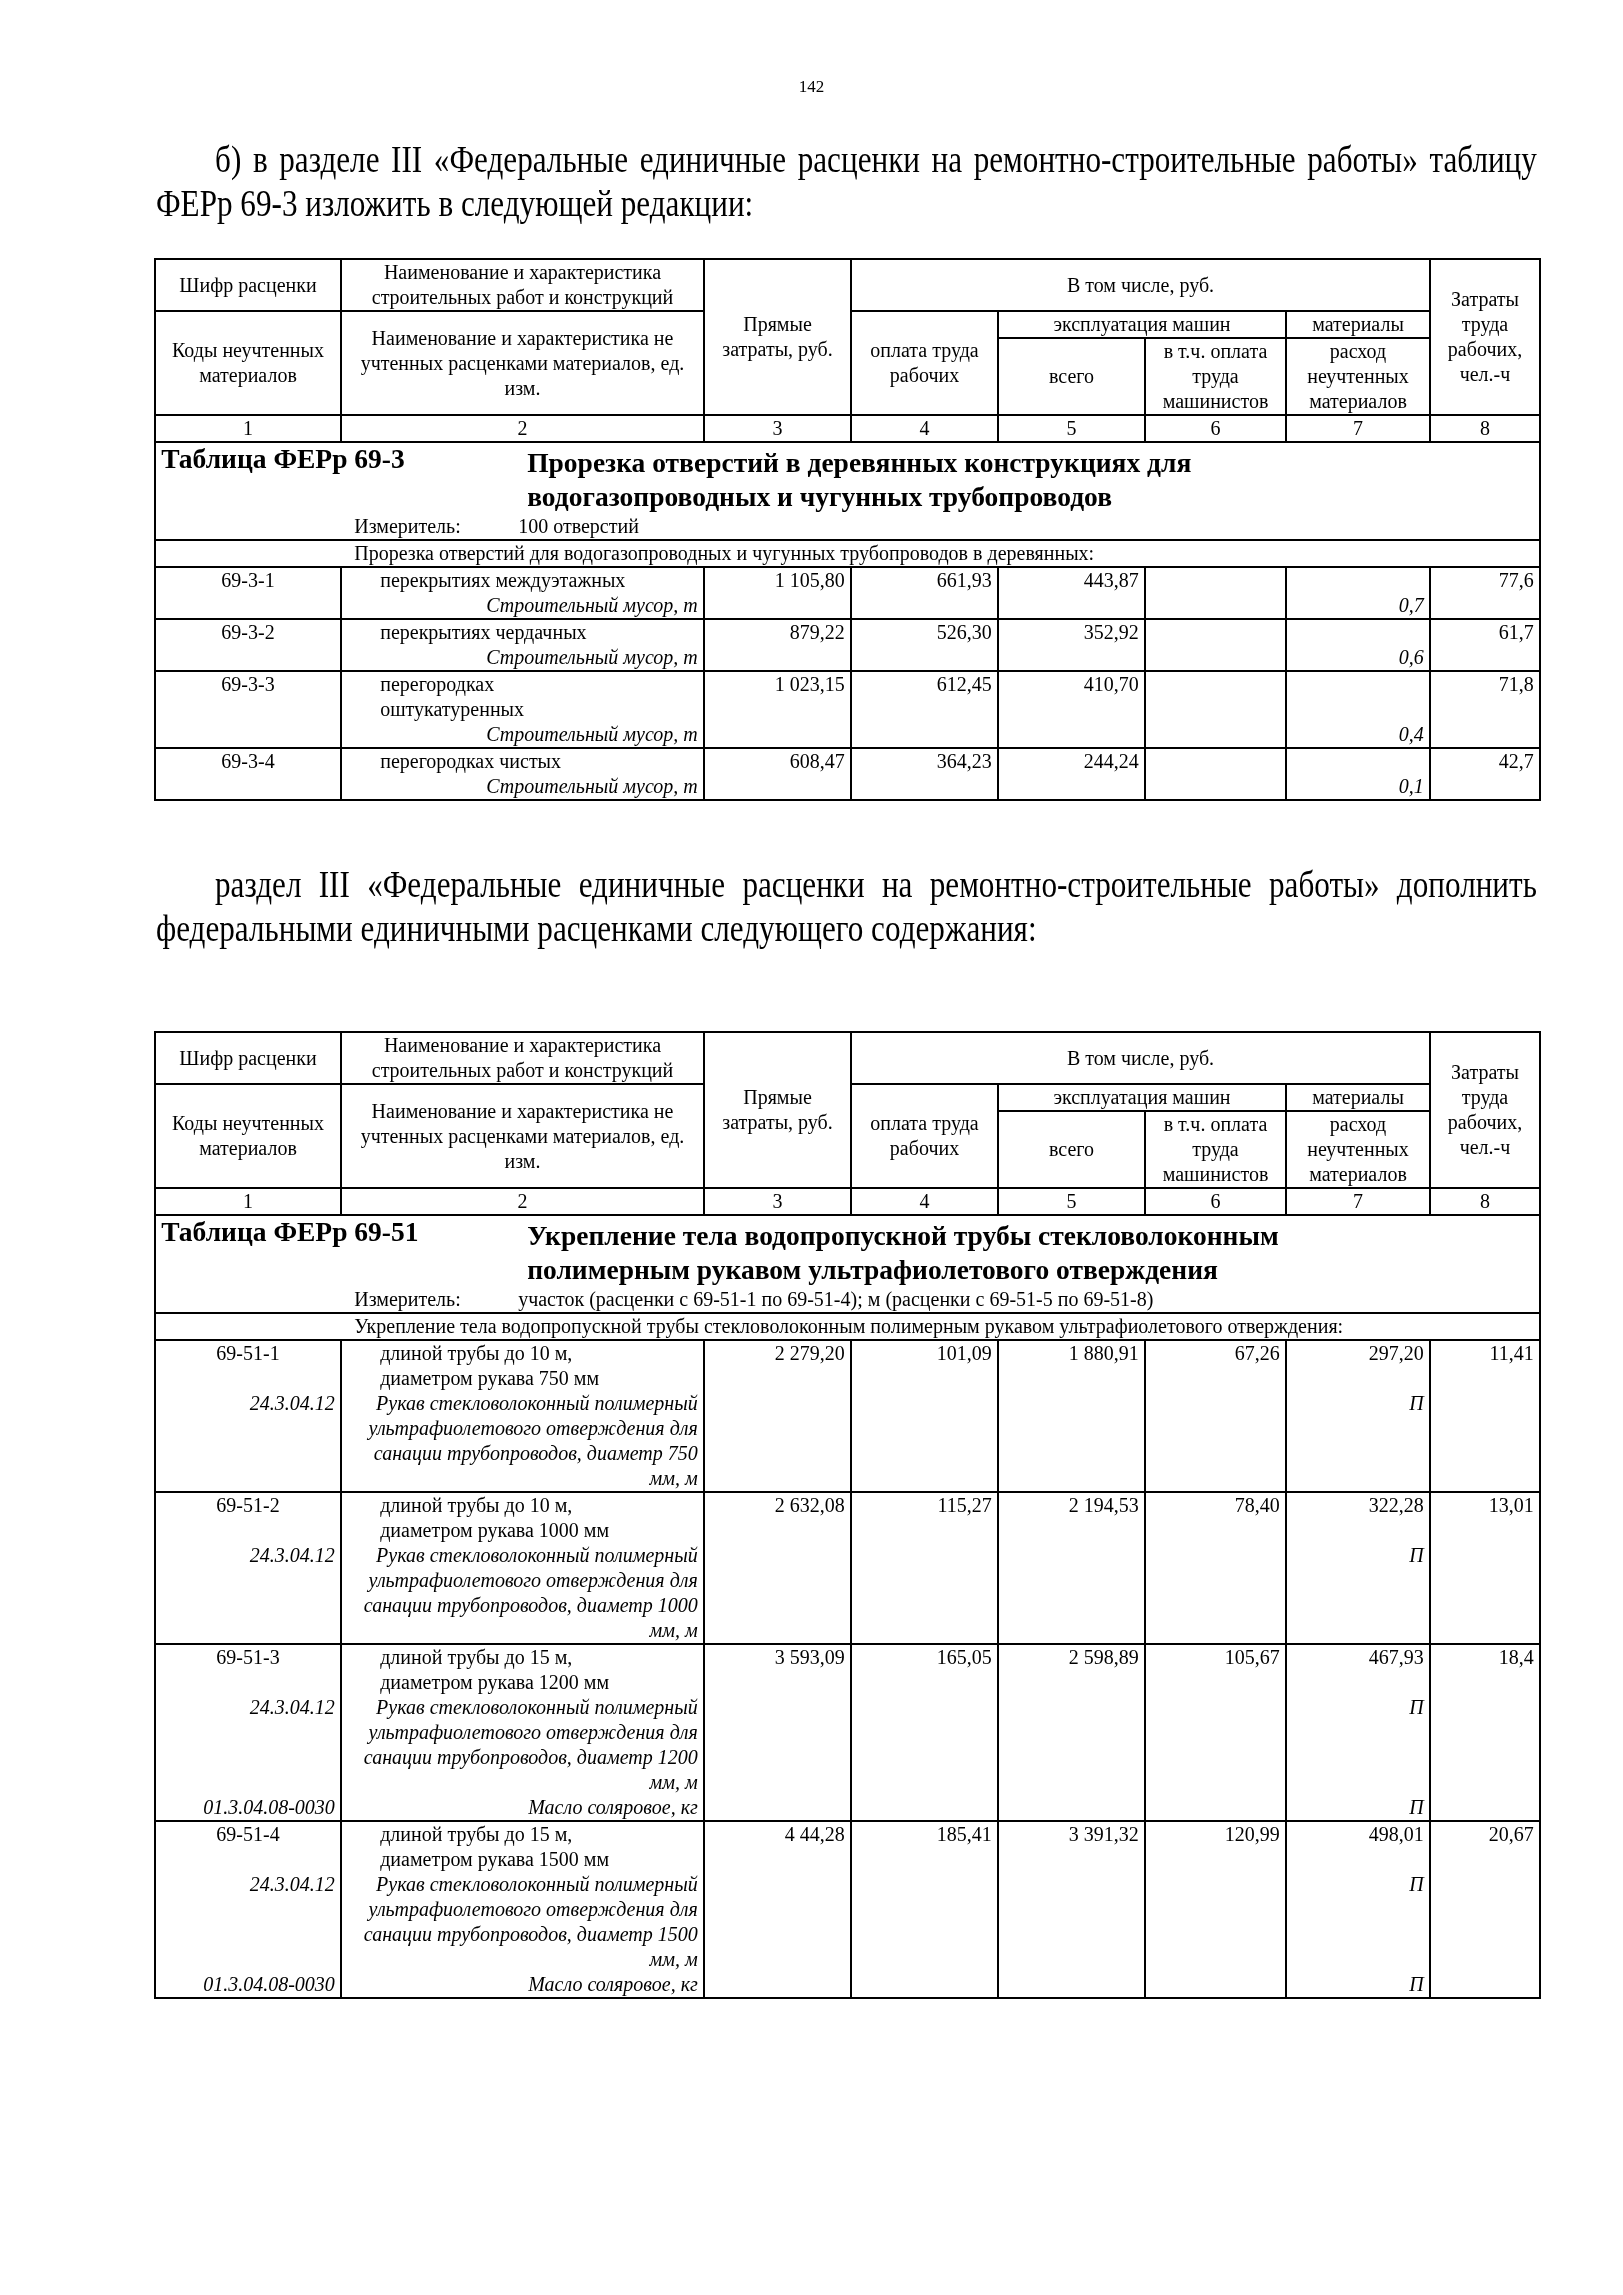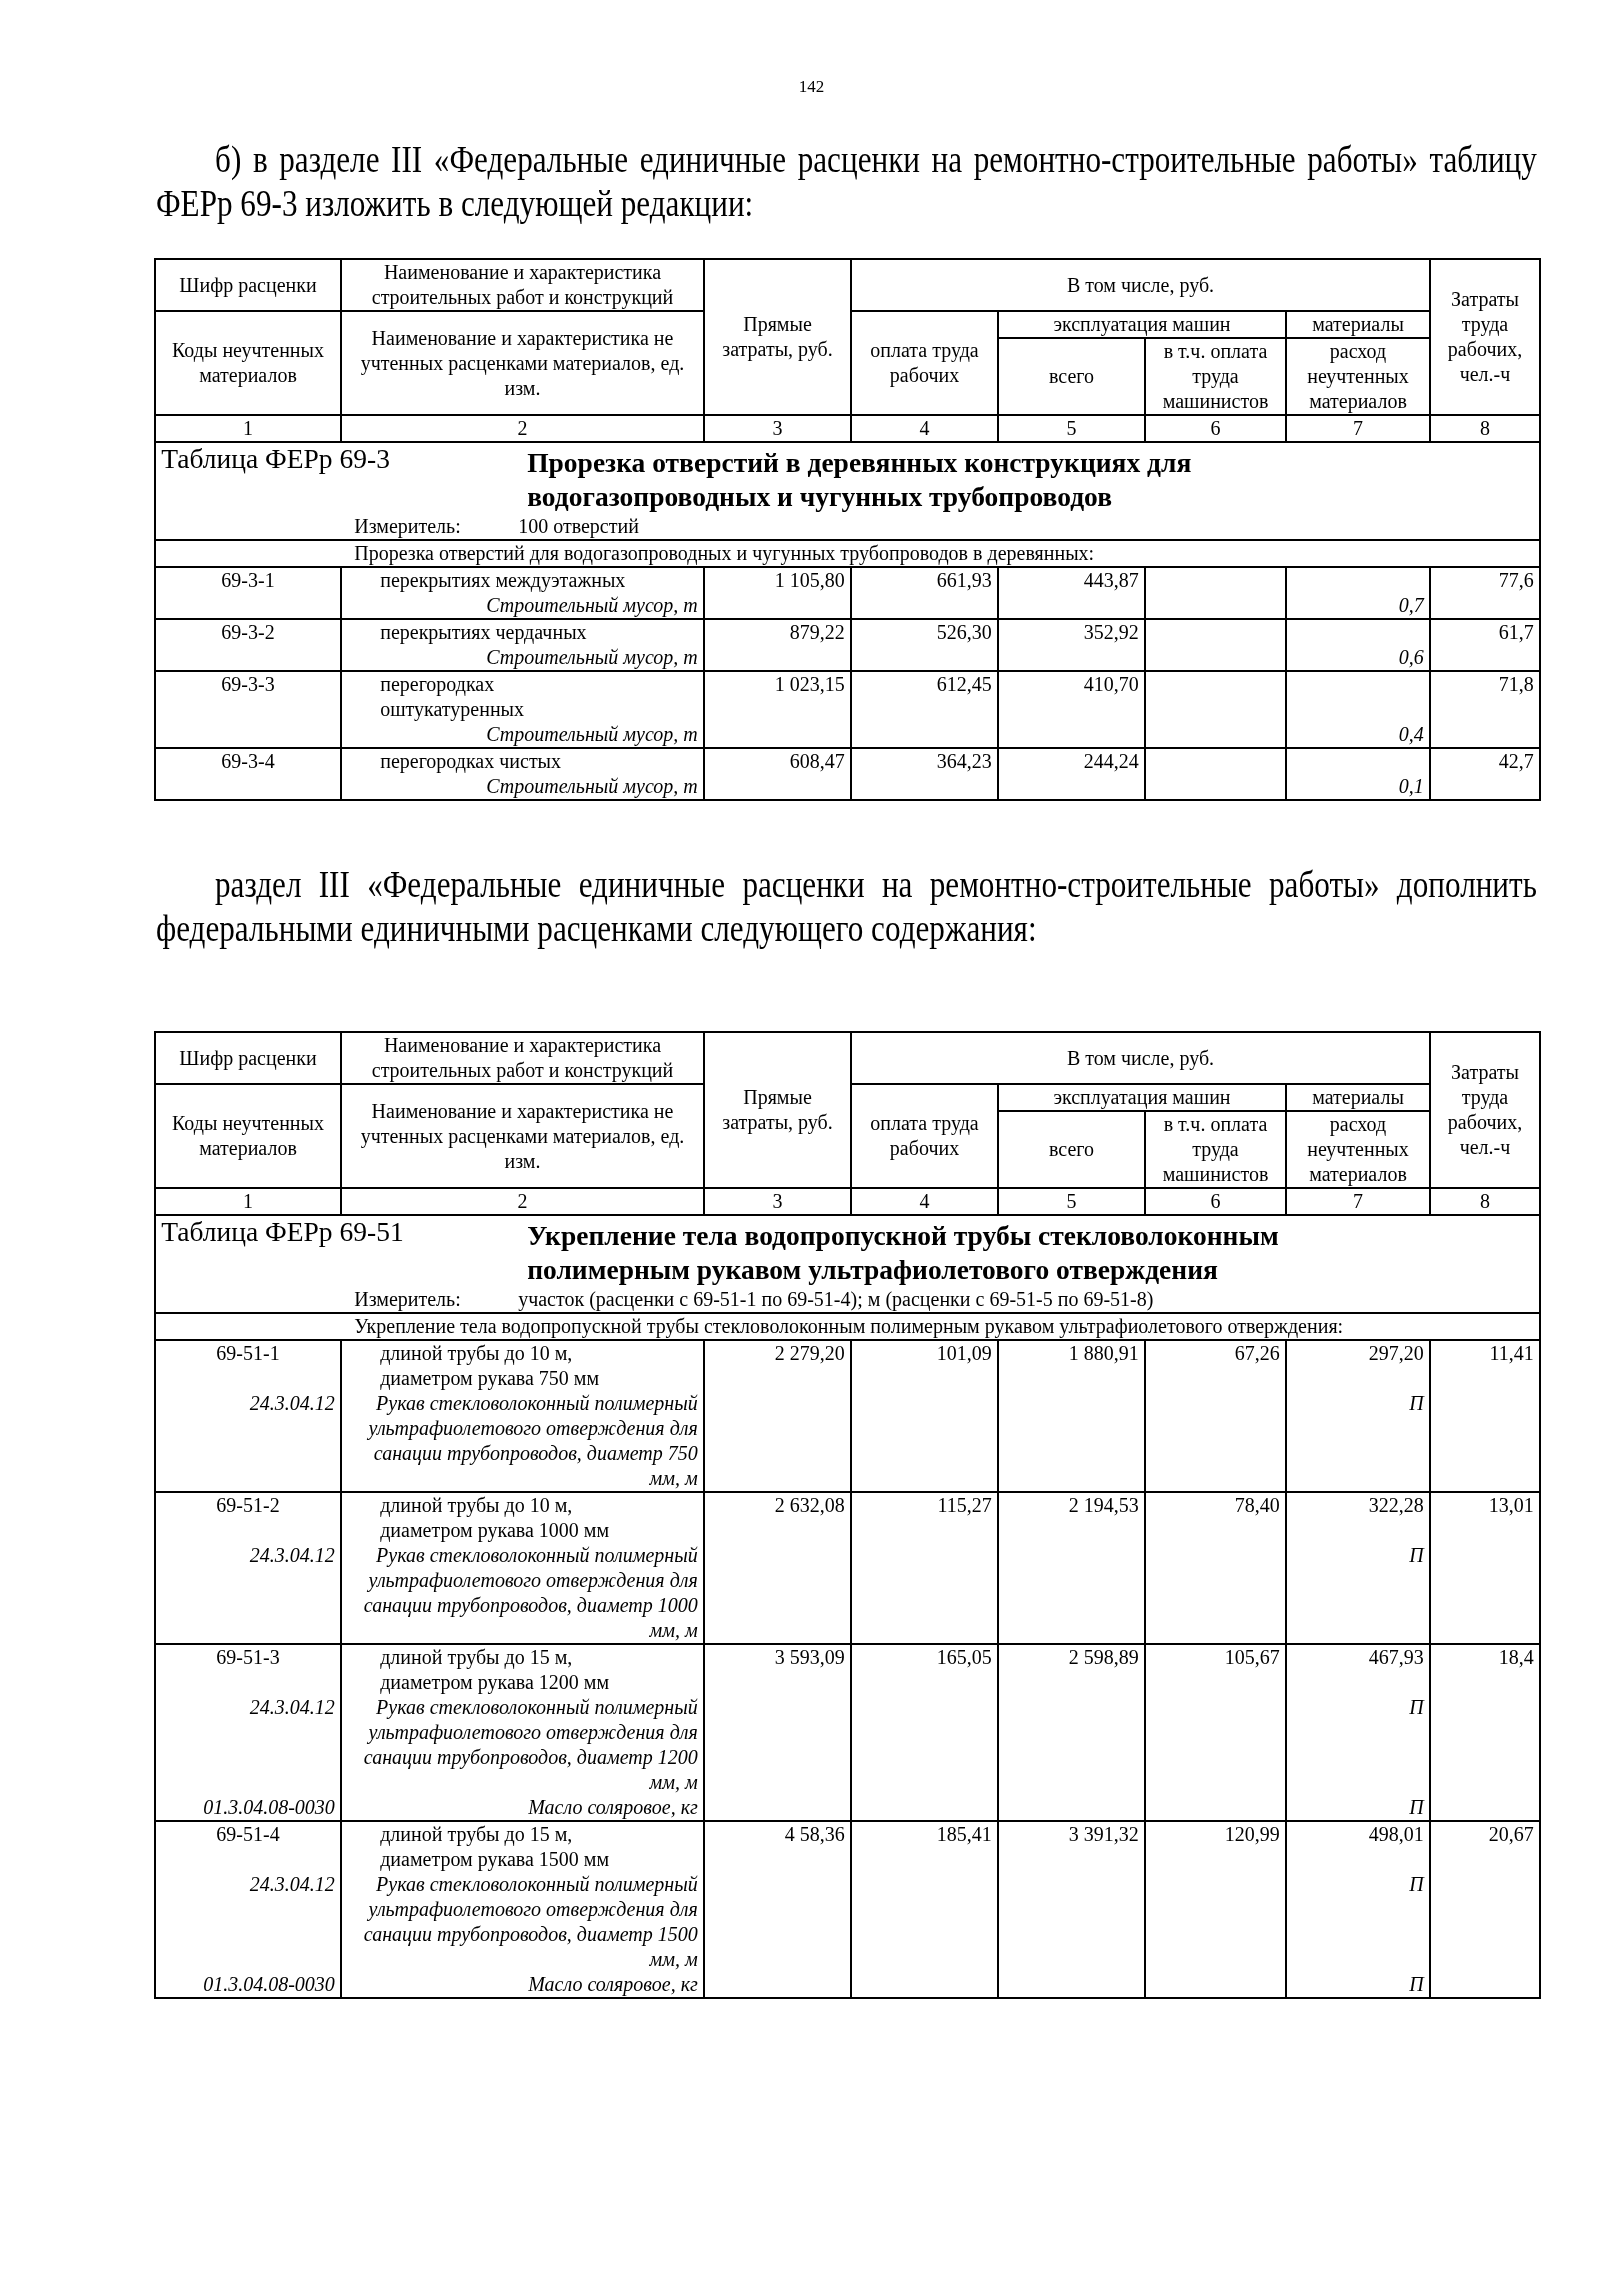--- a/index.html
+++ b/index.html
@@ -20,21 +20,21 @@
     table-layout: fixed; font-size: 20px; line-height: 25px;
   }
   table.fer td { border: 2px solid #000; padding: 0 5.2px; vertical-align: top; }
   table.fer .hdr td { text-align: center; vertical-align: middle; }
   .t1 { top: 258px; }
   .t2 { top: 1031px; }
   .num { text-align: right; }
   .ctr { text-align: center; }
   .it { font-style: italic; text-align: right; }
   .indent { padding-left: 33px; display: block; }
-  .tbl-label { font-weight: normal; font-size: 27.5px; display: inline-block; width: 366px; vertical-align: top; }
+  .tbl-label { font-weight: bold; font-size: 27.5px; display: inline-block; width: 366px; vertical-align: top; }
   .tbl-title { font-weight: bold; font-size: 27.5px; display: inline-block; width: 883px; vertical-align: top; line-height: 34px; }
   .meas { padding-left: 193px; display: block; }
   .meas .lbl { display: inline-block; width: 164px; }
   .group-desc { padding-left: 193px; display: block; }
   .sub { display: block; }
   .mat-val { display: block; text-align: right; font-style: italic; }
 </style>
 </head>
 <body>
 
@@ -294,21 +294,21 @@
         <span class="sub" style="height:25px"></span>
         <span class="sub it">24.3.04.12</span>
         <span class="sub" style="height:75px"></span>
         <span class="sub it">01.3.04.08-0030</span>
       </td>
       <td>
         <span class="indent" style="width:288px">длиной трубы до 15 м, диаметром рукава 1500 мм</span>
         <span class="sub it">Рукав стекловолоконный полимерный ультрафиолетового отверждения для санации трубопроводов, диаметр 1500 мм, м</span>
         <span class="sub it">Масло соляровое, кг</span>
       </td>
-      <td class="num">4 58,36</td>
+      <td class="num">4 44,28</td>
       <td class="num">185,41</td>
       <td class="num">3 391,32</td>
       <td class="num">120,99</td>
       <td class="num">
         <span class="sub">498,01</span>
         <span class="sub" style="height:25px"></span>
         <span class="mat-val">П</span>
         <span class="sub" style="height:75px"></span>
         <span class="mat-val">П</span>
       </td>

